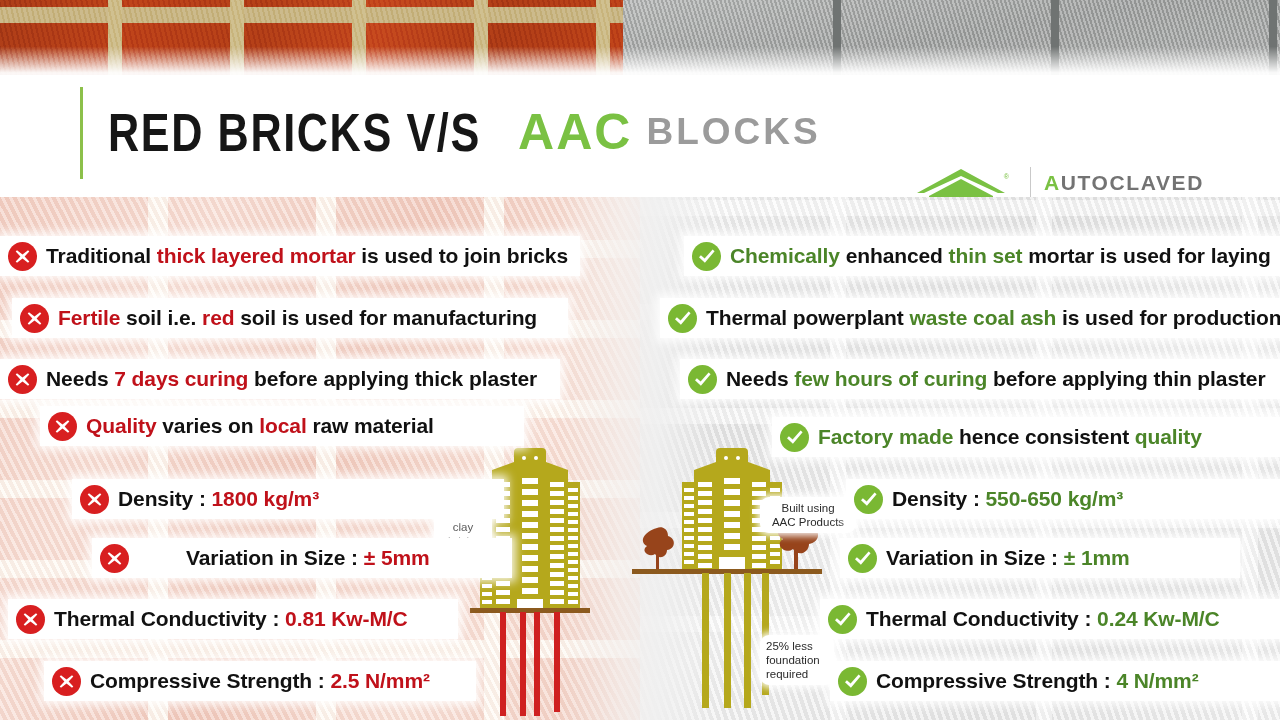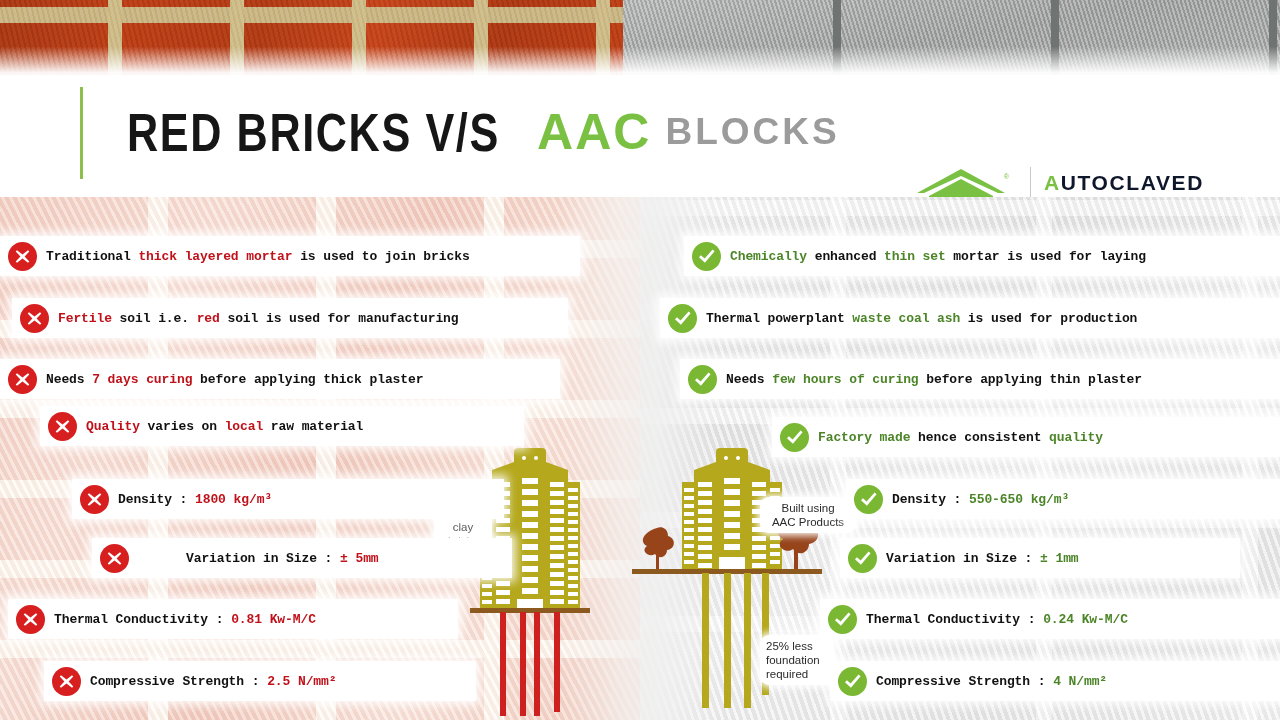--- a/index.html
+++ b/index.html
@@ -32,21 +32,21 @@
       repeating-linear-gradient(90deg,
         rgba(0,0,0,0) 0px, rgba(0,0,0,0) 210px,
         #6f7372 210px, #6f7372 218px),
       repeating-linear-gradient(73deg, rgba(255,255,255,.22) 0 2px, rgba(0,0,0,.10) 2px 4px),
       linear-gradient(170deg,#b8bab9 0%,#a3a5a4 50%,#aeb0af 100%);
   }
 
   
   #titleband{position:absolute;left:0;top:75px;width:1280px;height:122px;background:#fff;}
   #title-accent{position:absolute;left:80px;top:12px;width:3px;height:92px;background:#8cc04a;}
-  #title-text{position:absolute;left:127px;top:14px;white-space:nowrap;}
+  #title-text{position:absolute;left:108px;top:14px;white-space:nowrap;}
   .tw{font-family:"Liberation Sans Narrow","Liberation Sans",sans-serif;
       font-weight:700;font-size:54px;letter-spacing:.5px;line-height:86px;
       display:inline-block;vertical-align:middle;}
   #tw-main{color:#161616;transform:scaleX(.80);transform-origin:left center;
            letter-spacing:2px;}
   #tw-aac{color:#7ac143;font-size:50px;letter-spacing:2px;margin-left:-56px;}
   #tw-blocks{color:#9b9b9b;font-size:37px;letter-spacing:3px;margin-left:14px;}
 
   
   #logo-block{position:absolute;left:905px;top:92px;width:112px;text-align:center;}
@@ -56,21 +56,21 @@
   #logo-name{font-size:9.5px;font-weight:700;color:#7b1a10;line-height:11px;margin-top:3px;
     font-family:"Liberation Sans",sans-serif;}
   #logo-reg{position:absolute;right:-2px;top:6px;font-size:7px;color:#7ac143;}
 
   #logo-divider{position:absolute;left:1030px;top:92px;width:1px;height:70px;background:#c9c9c9;}
 
   #acronym{position:absolute;left:1044px;top:95px;}
   .acr-line{white-space:nowrap;line-height:26px;height:26px;}
   .acr-cap{color:#7ac143;font-weight:700;font-size:21px;letter-spacing:1.6px;
            font-family:"Liberation Sans",sans-serif;}
-  .acr-rest{color:#0f172a;font-weight:700;font-size:21px;letter-spacing:1.6px;
+  .acr-rest{color:#737373;font-weight:700;font-size:21px;letter-spacing:1.6px;
             font-family:"Liberation Sans",sans-serif;}
   .acr-small{color:#b4b4b4;font-weight:700;font-size:12px;letter-spacing:1.6px;margin-left:8px;}
 
   
   #body-left{position:absolute;left:0;top:197px;width:640px;height:523px;
     background-color:#f6ded6;
     background-image:
       repeating-linear-gradient(90deg, rgba(0,0,0,0) 0 148px, rgba(255,252,246,.95) 148px 168px),
       repeating-linear-gradient(0deg, rgba(0,0,0,0) 0 62px, rgba(255,252,246,.92) 62px 80px),
       linear-gradient(115deg,#f4d2c7 0%,#f9e2da 25%,#f2cdc1 50%,#fae6de 72%,#f3d0c4 100%);
@@ -94,21 +94,21 @@
   
   .row{position:absolute;height:40px;background:#fff;display:flex;align-items:center;
        box-shadow:0 0 9px 4px rgba(255,255,255,.85);}
   .row.left{justify-content:flex-start;}
   .row.right{justify-content:flex-start;}
   .badge{flex:0 0 auto;width:29px;height:29px;border-radius:50%;position:relative;
          margin-right:9px;}
   .badge.no{background:#d81f20;}
   .badge.yes{background:#7ab833;}
   .badge svg{position:absolute;left:0;top:0;}
-  .rtext{font-family:Liberation Mono, monospace;font-weight:700;font-size:13px;
+  .rtext{font-family:Liberation Sans, sans-serif;font-weight:700;font-size:21px;
          color:#111;white-space:nowrap;letter-spacing:-.1px;}
   .rtext .hl-red{color:#c0111a;}
   .rtext .hl-green{color:#4b8528;}
 
   
   .callout{position:absolute;background:#fff;border-radius:9px;
      box-shadow:0 0 7px 3px rgba(255,255,255,.9);
      font-family:"Liberation Sans",sans-serif;font-size:11.5px;color:#2b2b2b;
      line-height:14px;padding:4px 6px;text-align:center;}
 

